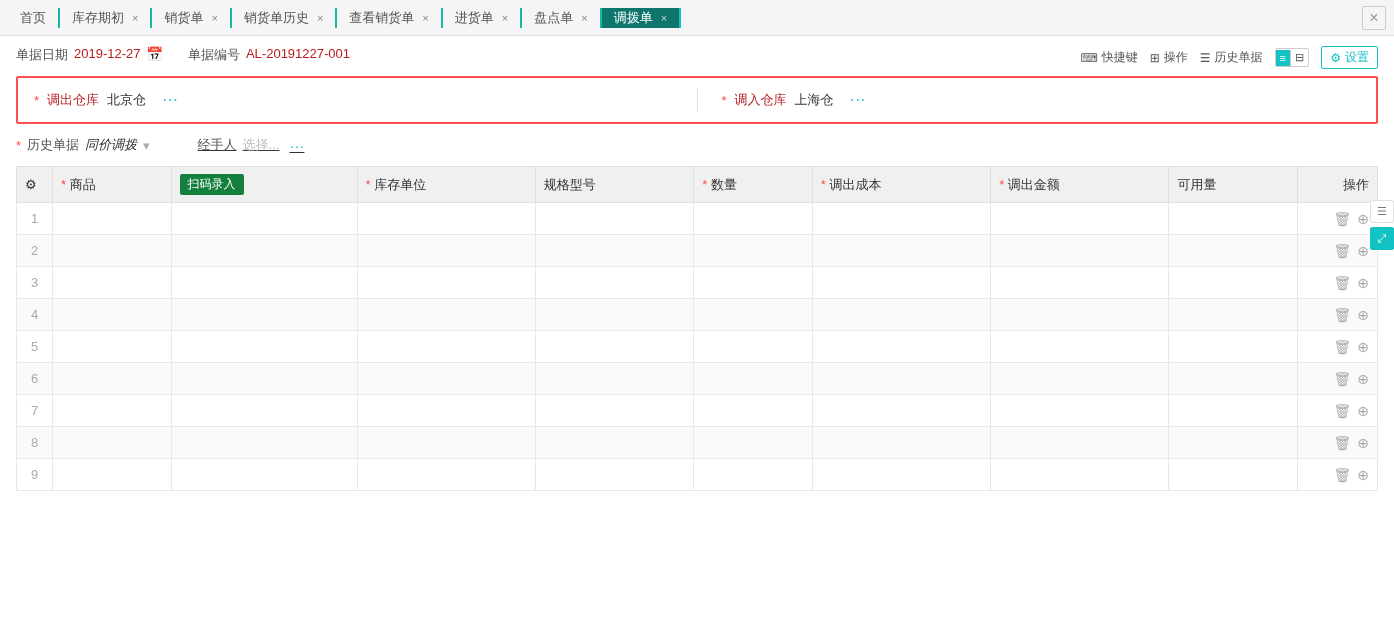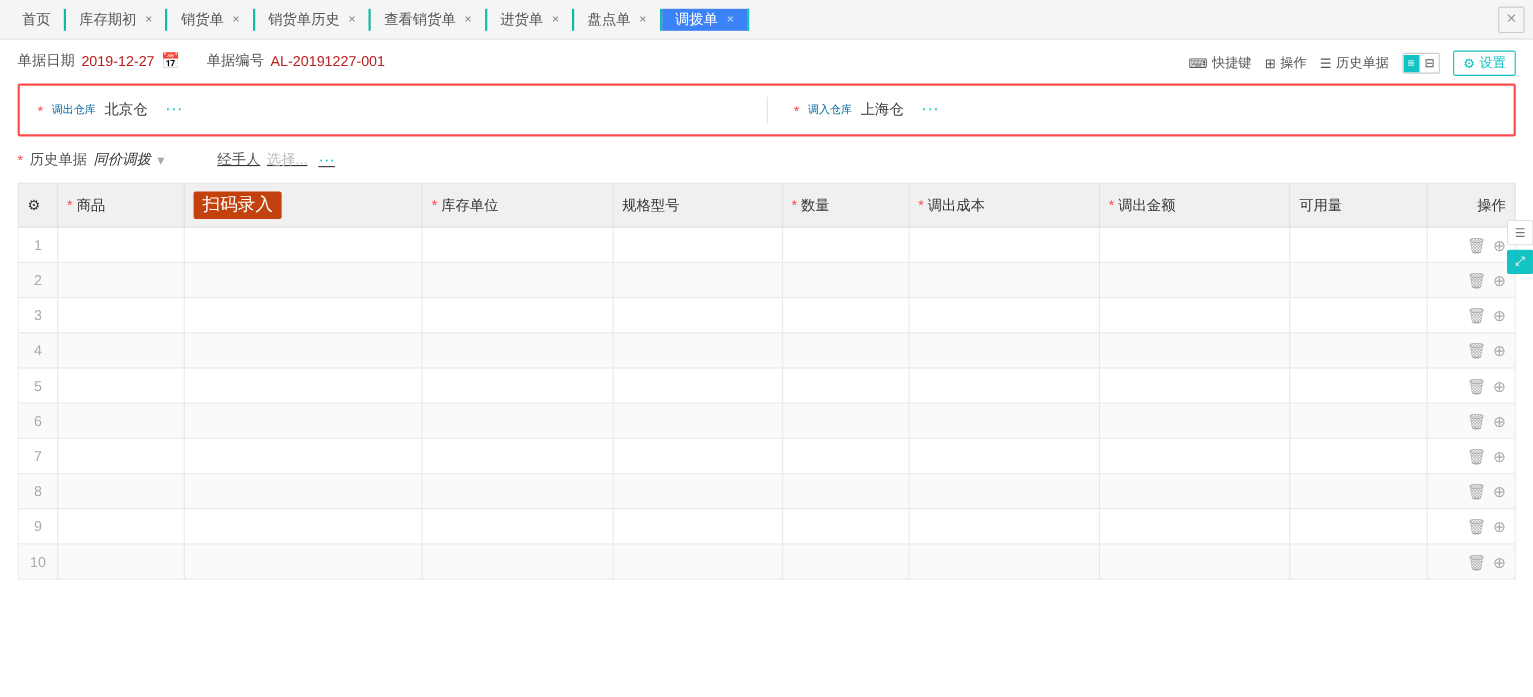--- a/index.html
+++ b/index.html
@@ -15,21 +15,21 @@
     }
     .tab-item {
       display: flex; align-items: center;
       padding: 0 12px; height: 20px;
       cursor: pointer; color: #555;
       border-right: 2px solid #14b8a6;
       white-space: nowrap; font-size: 13px;
       gap: 6px;
     }
     .tab-item.active {
-      background: #3b82f6; color: #fff;
+      background: #0f766e; color: #fff;
       border-color: #13c2c2;
     }
     .tab-item .close-btn {
       font-size: 11px; color: inherit; opacity: 0.7;
       cursor: pointer; margin-left: 2px;
     }
     .tab-item.active .close-btn { color: #fff; }
 
     
     .window-close {
@@ -41,21 +41,21 @@
 
     
     .main-content { padding: 10px 16px; background: #fff; }
 
     
     .header-row {
       display: flex; align-items: center;
       margin-bottom: 12px; gap: 24px;
       position: relative;
     }
-    .header-field { display: flex; align-items: center; gap: 6px; font-size: 13px; }
+    .header-field { display: flex; gap: 6px; font-size: 13px; }
     .header-field label { color: #555; }
     .header-field .value { color: #b91c1c; font-weight: 500; }
     .calendar-icon { color: #13c2c2; cursor: pointer; font-size: 14px; }
 
     
     .top-actions {
       position: absolute; right: 0; top: 0;
       display: flex; align-items: center; gap: 12px;
     }
     .action-btn {
@@ -75,21 +75,21 @@
       border: 2px solid #ff4d4f;
       border-radius: 2px;
       padding: 10px 16px;
       margin-bottom: 12px;
       display: flex; align-items: center; gap: 0;
     }
     .warehouse-field {
       display: flex; align-items: center; gap: 8px;
       flex: 1;
     }
-    .warehouse-field label { color: #0369a1; font-size: 10px; }
+    .warehouse-field label { color: #b91c1c; font-size: 13px; }
     .warehouse-field .req { color: #ff4d4f; }
     .warehouse-field .wh-value { color: #333; font-size: 13px; }
     .warehouse-dots {
       color: #13c2c2; cursor: pointer; font-size: 16px; margin-left: 8px;
     }
     .warehouse-divider { width: 1px; background: #e0e0e0; height: 24px; margin: 0 24px; }
 
     
     .form-row {
       display: flex; align-items: center; gap: 24px;
@@ -119,23 +119,23 @@
     .data-table tbody td {
       border: 1px solid #e8e8e8;
       padding: 0 8px; color: #333;
     }
     .data-table .row-num { text-align: center; color: #aaa; width: 36px; }
     .subtotal-row td { background: #fffbe6; font-weight: 500; }
     .subtotal-row td:first-child { text-align: left; padding-left: 8px; }
 
     
     .scan-btn {
-      background: #c2410c; color: #fff;
+      background: #15803d; color: #fff;
       border: none; border-radius: 2px;
-      padding: 2px 8px; font-size: 16px; cursor: pointer;
+      padding: 2px 8px; font-size: 12px; cursor: pointer;
     }
 
     
     .gear-cell { text-align: center; width: 36px; }
 
     
     .op-icons { display: flex; align-items: center; justify-content: flex-end; gap: 6px; }
     .op-icon { color: #aaa; cursor: pointer; font-size: 14px; }
 
     
@@ -439,37 +439,20 @@
       <td></td>
       <td></td>
       <td></td>
       <td>
         <div class="op-icons">
           <span class="op-icon">🗑</span>
           <span class="op-icon">⊕</span>
         </div>
       </td>
     </tr>
-          <tr>
-      <td class="row-num">10</td>
-      <td></td>
-      <td></td>
-      <td></td>
-      <td></td>
-      <td></td>
-      <td></td>
-      <td></td>
-      <td></td>
-      <td>
-        <div class="op-icons">
-          <span class="op-icon">🗑</span>
-          <span class="op-icon">⊕</span>
-        </div>
-      </td>
-    </tr>
         </tbody>
     </table>
   </div>
 
 </div>
 
 <div class="right-sidebar">
   <div class="right-btn">☰</div>
   <div class="right-btn green">⤢</div>
 </div>

